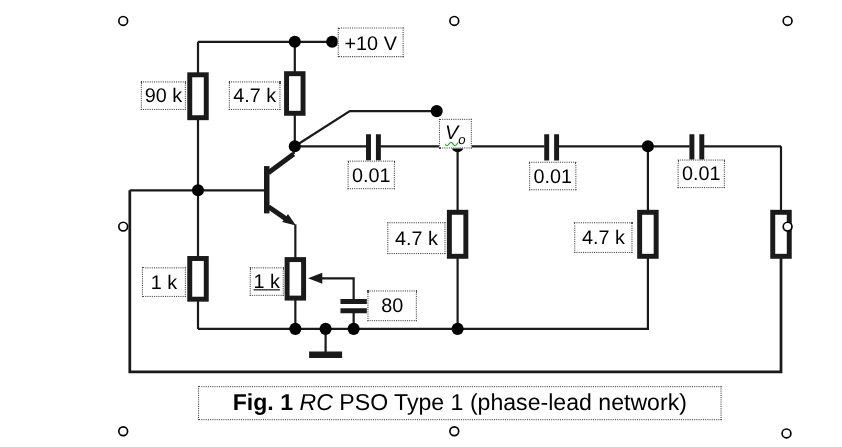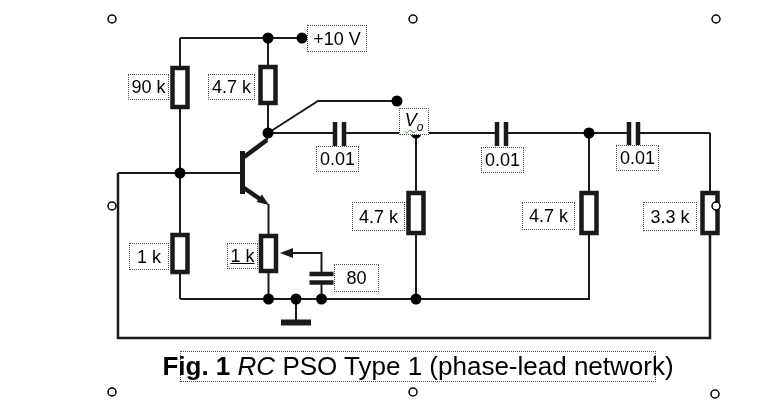--- a/index.html
+++ b/index.html
@@ -7,21 +7,21 @@
         font-family:"Liberation Sans","DejaVu Sans",sans-serif;text-align:right;}
   #schematic{position:absolute;left:0;top:0;}
   .lbl{position:absolute;display:flex;align-items:center;justify-content:center;
        border:1px dotted #4d4d4d;background:#ffffff;color:#000000;
        font-size:18px;line-height:1;white-space:nowrap;box-sizing:border-box;}
   .vo-wrap{font-style:italic;text-decoration:underline;text-decoration-style:wavy;
        text-decoration-color:#2aa12a;text-decoration-thickness:1px;text-underline-offset:3px;}
   .vo-sub{font-size:12px;vertical-align:sub;font-style:italic;}
   #caption{position:absolute;left:180px;top:351px;width:476px;height:31px;
        border:1px dotted #4d4d4d;background:#ffffff;display:flex;align-items:center;
-       justify-content:center;font-size:26px;color:#000;white-space:nowrap;box-sizing:border-box;}
+       justify-content:center;font-size:21px;color:#000;white-space:nowrap;box-sizing:border-box;}
   #caption .sp{margin-right:0.28em;}
   .b{font-weight:bold;}
   .i{font-style:italic;}
 </style>
 </head>
 <body>
 
 <div id="page">
 
   <svg id="schematic" width="765" height="406" viewBox="0 0 765 406">
@@ -139,21 +139,20 @@
   <div class="lbl" style="left:316px;top:146px;width:43px;height:26px;">0.01</div>
 
   <div class="lbl" style="left:481px;top:147px;width:43px;height:26px;">0.01</div>
 
   <div class="lbl" style="left:616px;top:145px;width:43px;height:26px;">0.01</div>
 
   <div class="lbl" style="left:352px;top:202px;width:53px;height:29px;">4.7 k</div>
 
   <div class="lbl" style="left:522px;top:202px;width:53px;height:28px;">4.7 k</div>
 
-  <div class="lbl" style="left:643px;top:202px;width:54px;height:29px;">3.3 k</div>
 
   <div class="lbl" style="left:129px;top:243px;width:40px;height:27px;">1 k</div>
 
   <div class="lbl" style="left:227px;top:243px;width:31px;height:26px;text-decoration:underline;">1 k</div>
 
   <div class="lbl" style="left:334px;top:264px;width:45px;height:28px;">80</div>
 
   <div id="caption">
     <span class="b sp">Fig. 1</span>
     <span class="i sp">RC</span>

